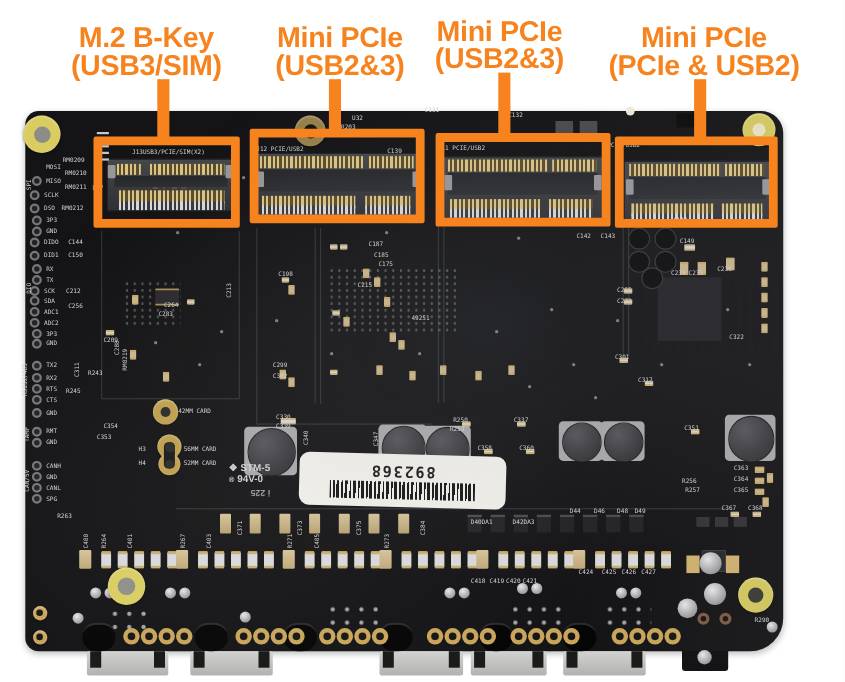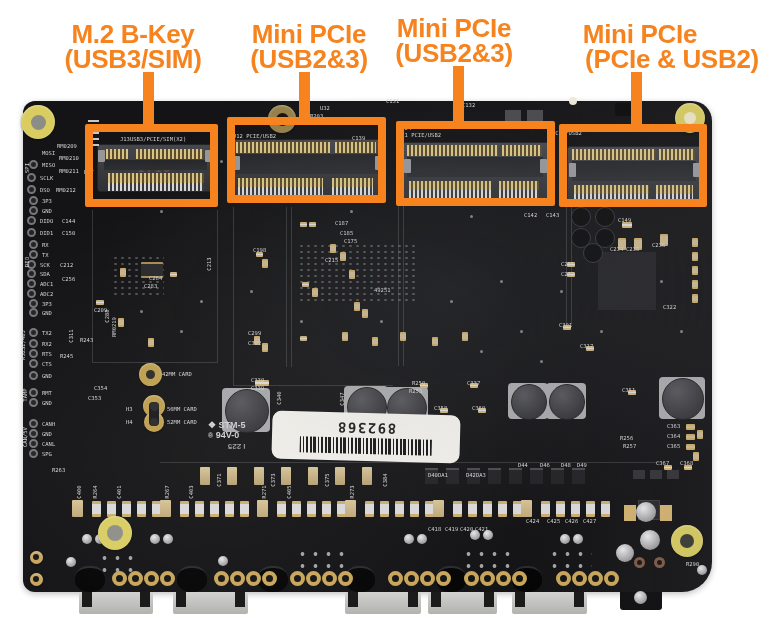--- a/index.html
+++ b/index.html
@@ -553,15 +553,15 @@
   <div id="ann1">
     <div class="ann-line" style="left: 309px; top: 22px; color: rgb(246, 131, 29); z-index: 50;">Mini PCIe</div>
     <div class="ann-line" style="left: 309px; top: 47px; color: rgb(246, 131, 29); z-index: 50;">(USB2&amp;3)</div>
   </div>
   <div id="ann2">
     <div class="ann-line" style="left: 454px; top: 16px; color: rgb(246, 131, 29); z-index: 50;">Mini PCIe</div>
     <div class="ann-line" style="left: 454px; top: 41px; color: rgb(246, 131, 29); z-index: 50;">(USB2&amp;3)</div>
   </div>
   <div id="ann3">
     <div class="ann-line" style="left: 640px; top: 22px; color: rgb(246, 131, 29); z-index: 50;">Mini PCIe</div>
-    <div class="ann-line" style="left: 672px; top: 47px; color: rgb(246, 131, 29); z-index: 50;">(PCIe &amp; USB2)</div>
+    <div class="ann-line" style="left: 640px; top: 47px; color: rgb(246, 131, 29); z-index: 50;">(PCIe &amp; USB2)</div>
   </div>
 </div>
 
 </body></html>

